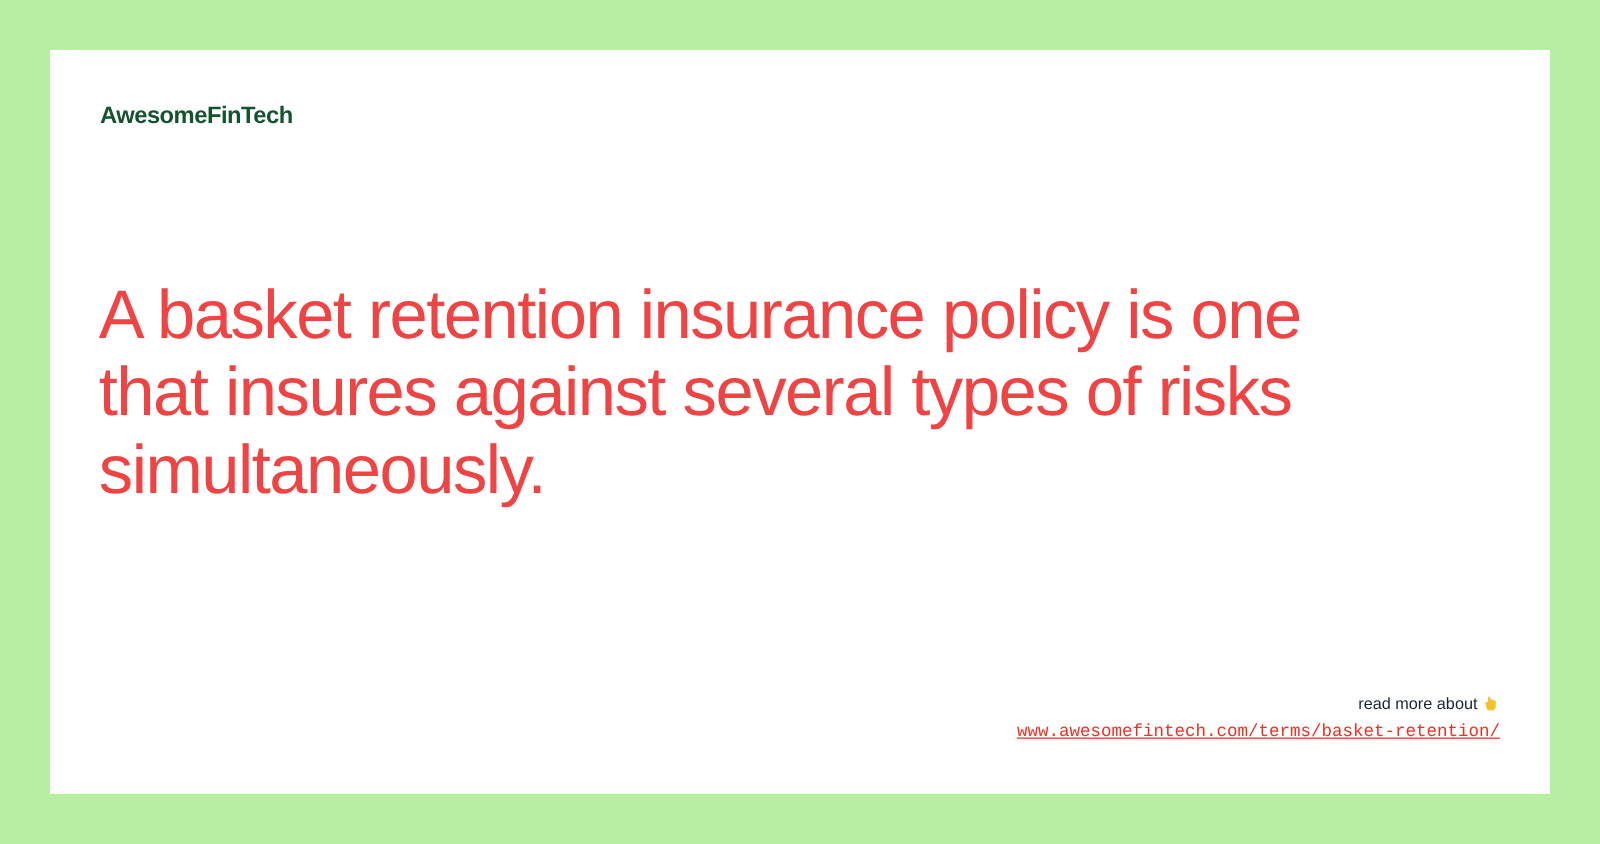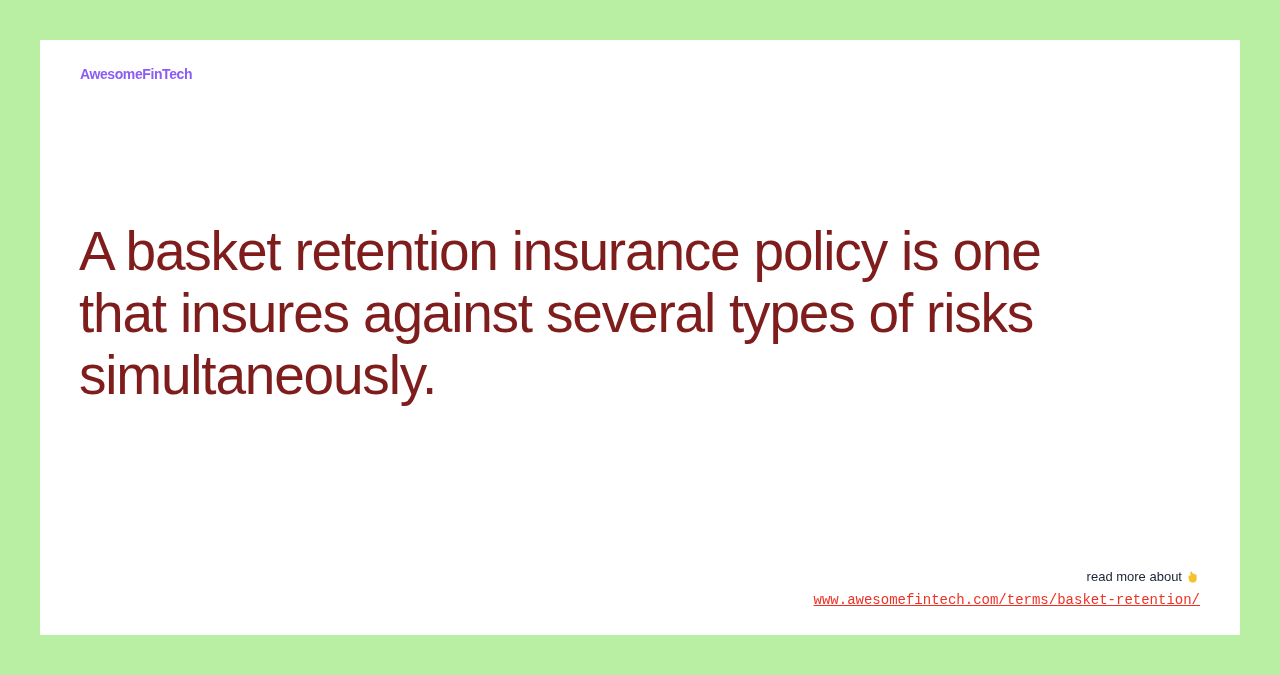--- a/index.html
+++ b/index.html
@@ -24,42 +24,42 @@
     left: 40px;
     top: 40px;
     width: 1200px;
     height: 595px;
     background: #ffffff;
     box-sizing: border-box;
   }
   .brand {
     position: absolute;
     left: 40px;
-    top: 26px;
-    font-size: 14px;
+    top: 42px;
+    font-size: 19px;
     font-weight: bold;
     letter-spacing: -0.4px;
-    color: #8b5cf6;
+    color: #14532d;
     white-space: nowrap;
   }
   .headline {
     position: absolute;
     left: 39px;
     top: 180px;
     width: 1060px;
     font-size: 55px;
     line-height: 62px;
     font-weight: 300;
     letter-spacing: -1.2px;
-    color: #7f1d1d;
+    color: #ef4444;
   }
   .footer {
     position: absolute;
     right: 40px;
-    bottom: 26px;
+    bottom: 40px;
     width: 620px;
     text-align: right;
   }
   .readmore {
     font-size: 13px;
     color: #1b2233;
     line-height: 16px;
     margin: 0 0 2px 0;
     white-space: nowrap;
   }

